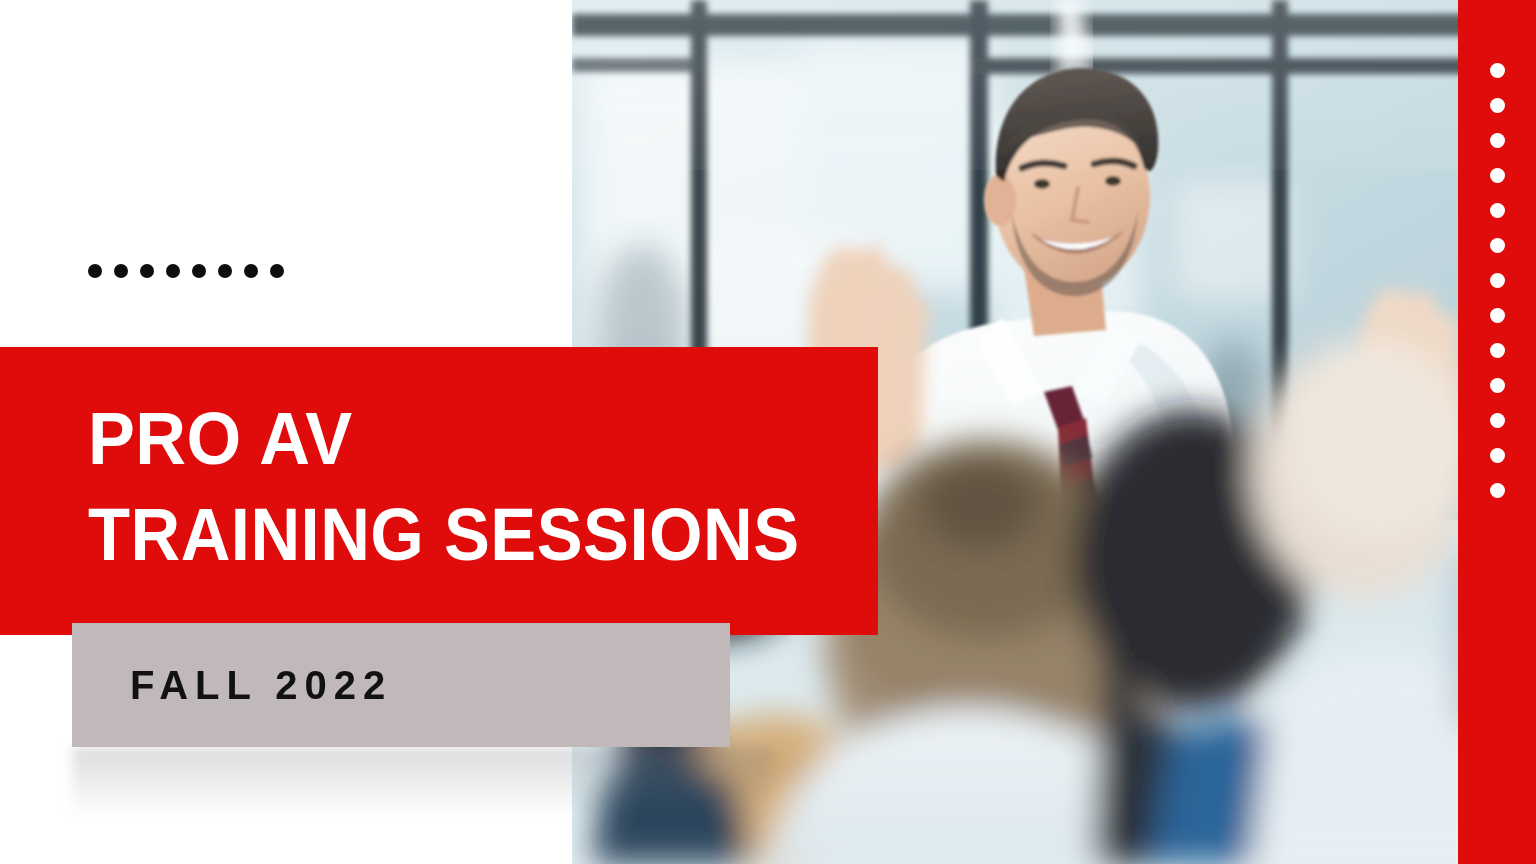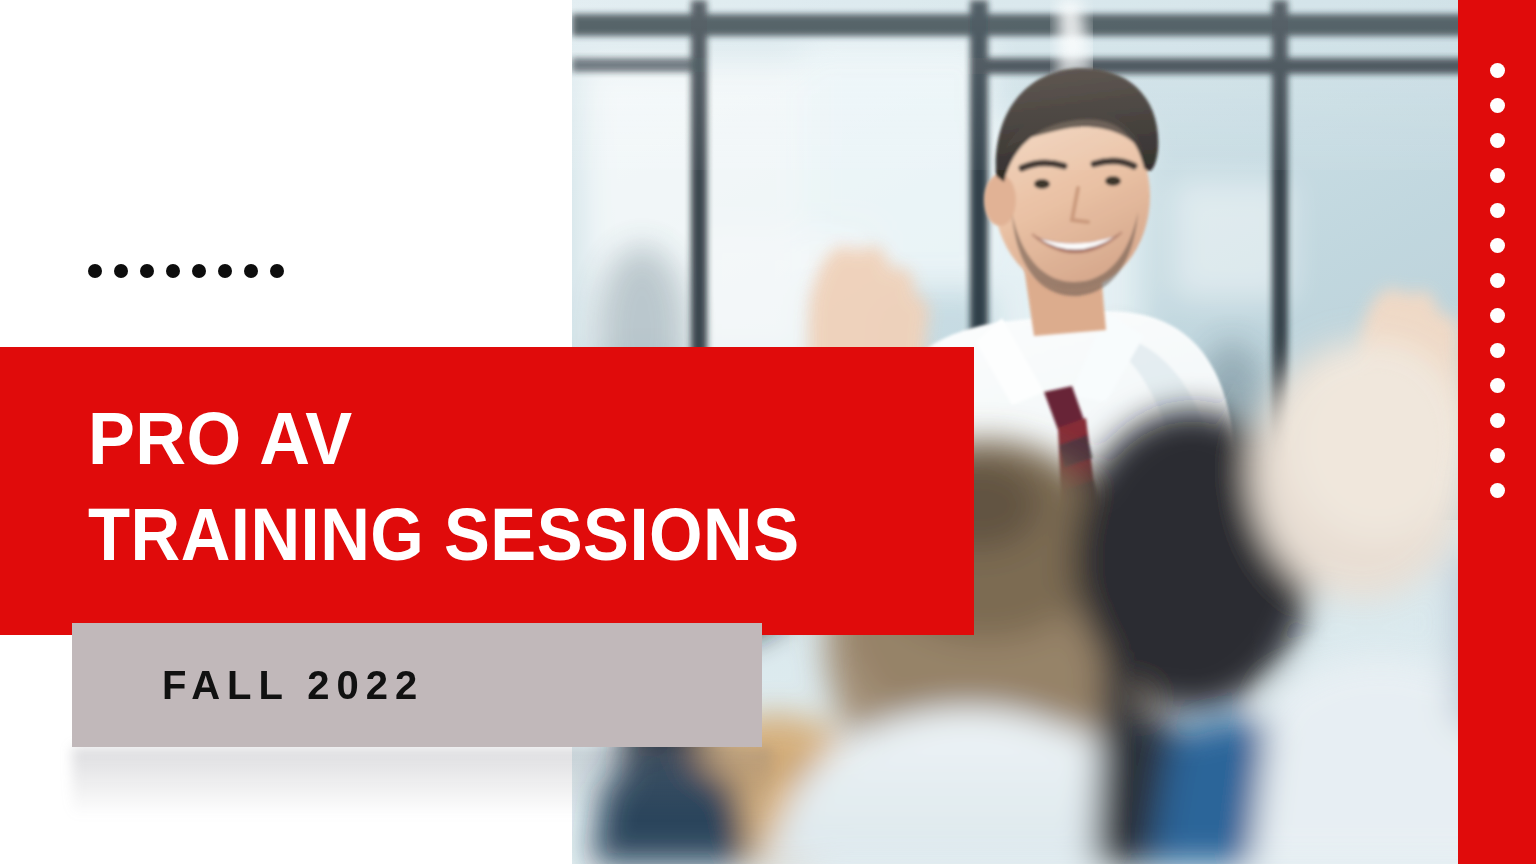--- a/index.html
+++ b/index.html
@@ -57,24 +57,25 @@
     border-radius: 50%;
     background: #0d0d0d;
     display: block;
   }
 
   
   .title-band {
     position: absolute;
     left: 0;
     top: 347px;
-    width: 974px;
+    width: 834px;
     height: 288px;
     background: #e00b0b;
     z-index: 10;
+    padding-left: 44px;
   }
   .title-lines {
     position: absolute;
     left: 88px;
     top: 44px;
     color: #ffffff;
   }
   .title-line {
     font-family: "Liberation Sans", sans-serif;
     font-weight: bold;
@@ -94,21 +95,20 @@
   .subtitle-band {
     position: absolute;
     left: 72px;
     top: 623px;
     width: 658px;
     height: 124px;
     background: #c1b8ba;
     z-index: 11;
     display: flex;
     align-items: center;
-    padding-left: 32px;
   }
   .subtitle-text {
     font-family: "Liberation Sans", sans-serif;
     font-weight: bold;
     font-size: 40px;
     letter-spacing: 7px;
     color: #111111;
     margin-left: 58px;
     white-space: nowrap;
   }

